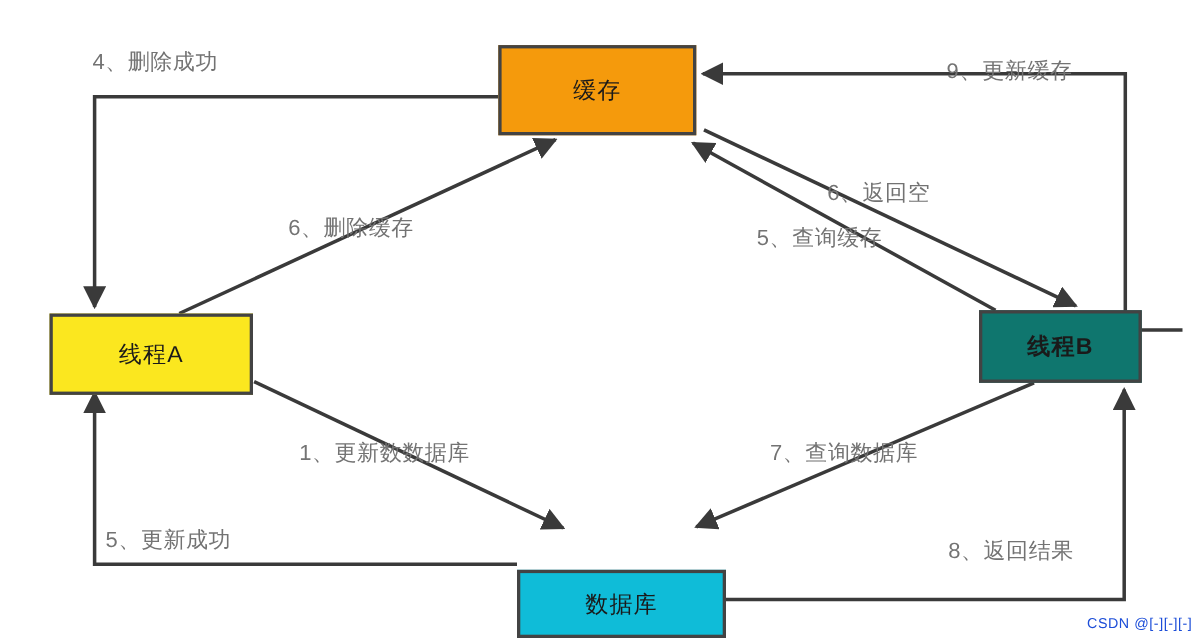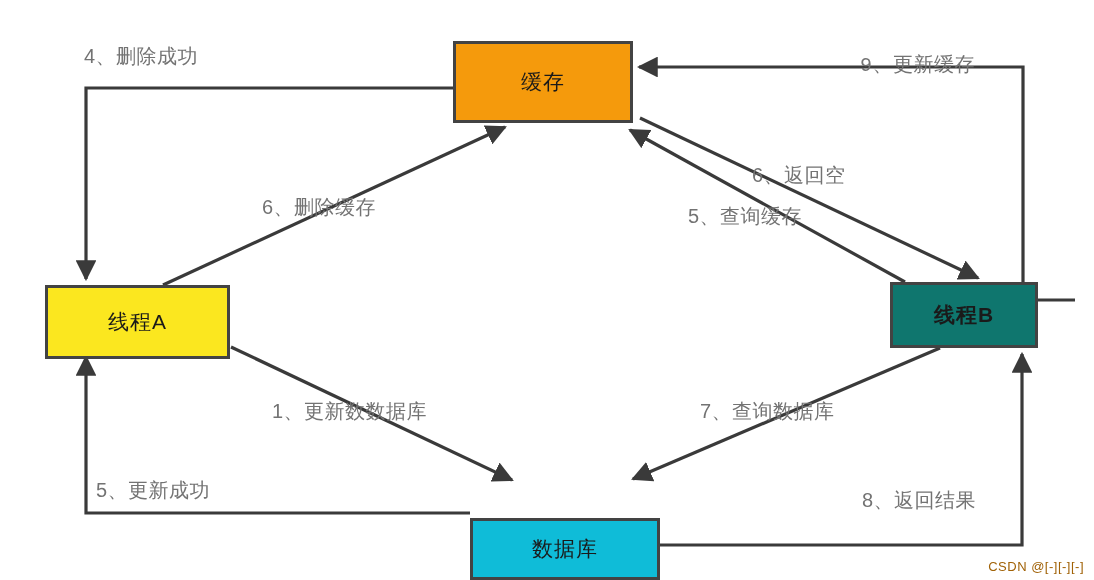--- a/index.html
+++ b/index.html
@@ -42,21 +42,21 @@
     color: #737373;
     white-space: nowrap;
     z-index: 4;
     letter-spacing: 0.5px;
   }
   .watermark {
     position: absolute;
     right: 10px;
     bottom: 6px;
     font-size: 13px;
-    color: #a16207;
+    color: #1d4ed8;
     letter-spacing: 0.5px;
     z-index: 5;
   }
 </style>
 </head>
 <body>
 
 <div id="canvas">
 
   <svg id="wires" viewBox="0 0 1094 580" xmlns="http://www.w3.org/2000/svg">

